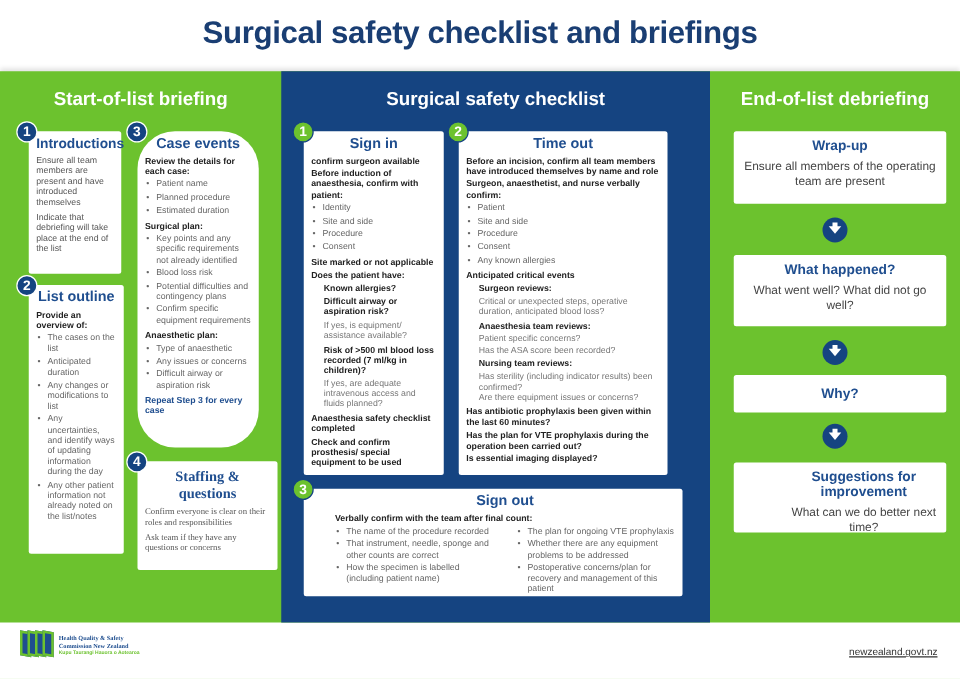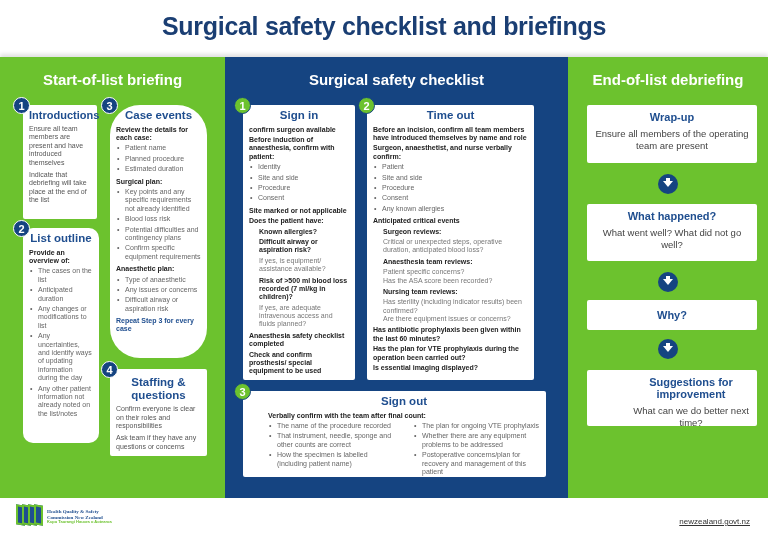--- a/index.html
+++ b/index.html
@@ -63,21 +63,21 @@
   <div class="col-title" style="left:568px;width:200px;">End-of-list debriefing</div>
 </div>
 
 <div class="card" style="left:23px;top:105px;width:74px;height:114px;">
   <h3 style="text-align:left;font-size:11px;">Introductions</h3>
   <p>Ensure all team members are present and have introduced themselves</p>
   <p>Indicate that debriefing will take place at the end of the list</p>
 </div>
 <div class="num navy" style="left:13px;top:97px;">1</div>
 
-<div class="card" style="left:23px;top:228px;width:76px;height:215px;border-radius:10px;">
+<div class="card" style="left:23px;top:228px;width:76px;height:215px;">
   <h3>List outline</h3>
   <div class="b">Provide an overview of:</div>
   <ul>
     <li>The cases on the list</li>
     <li>Anticipated duration</li>
     <li>Any changes or modifications to list</li>
     <li>Any uncertainties, and identify ways of updating information during the day</li>
     <li>Any other patient information not already noted on the list/notes</li>
   </ul>
 </div>
@@ -101,21 +101,21 @@
   <div class="b">Anaesthetic plan:</div>
   <ul>
     <li>Type of anaesthetic</li>
     <li>Any issues or concerns</li>
     <li>Difficult airway or aspiration risk</li>
   </ul>
   <div class="blue-txt">Repeat Step 3 for every case</div>
 </div>
 <div class="num navy" style="left:101px;top:97px;">3</div>
 
-<div class="card" style="left:110px;top:369px;width:97px;height:87px;">
+<div class="card" style="left:110px;top:369px;width:112px;height:87px;font-family:Liberation Serif, serif;">
   <h3 style="margin-top:4px;">Staffing &amp; questions</h3>
   <p>Confirm everyone is clear on their roles and responsibilities</p>
   <p>Ask team if they have any questions or concerns</p>
 </div>
 <div class="num navy" style="left:101px;top:361px;">4</div>
 
 <div class="card" style="left:243px;top:105px;width:112px;height:275px;">
   <h3>Sign in</h3>
   <div class="b">confirm surgeon available</div>
   <div class="b">Before induction of anaesthesia, confirm with patient:</div>

